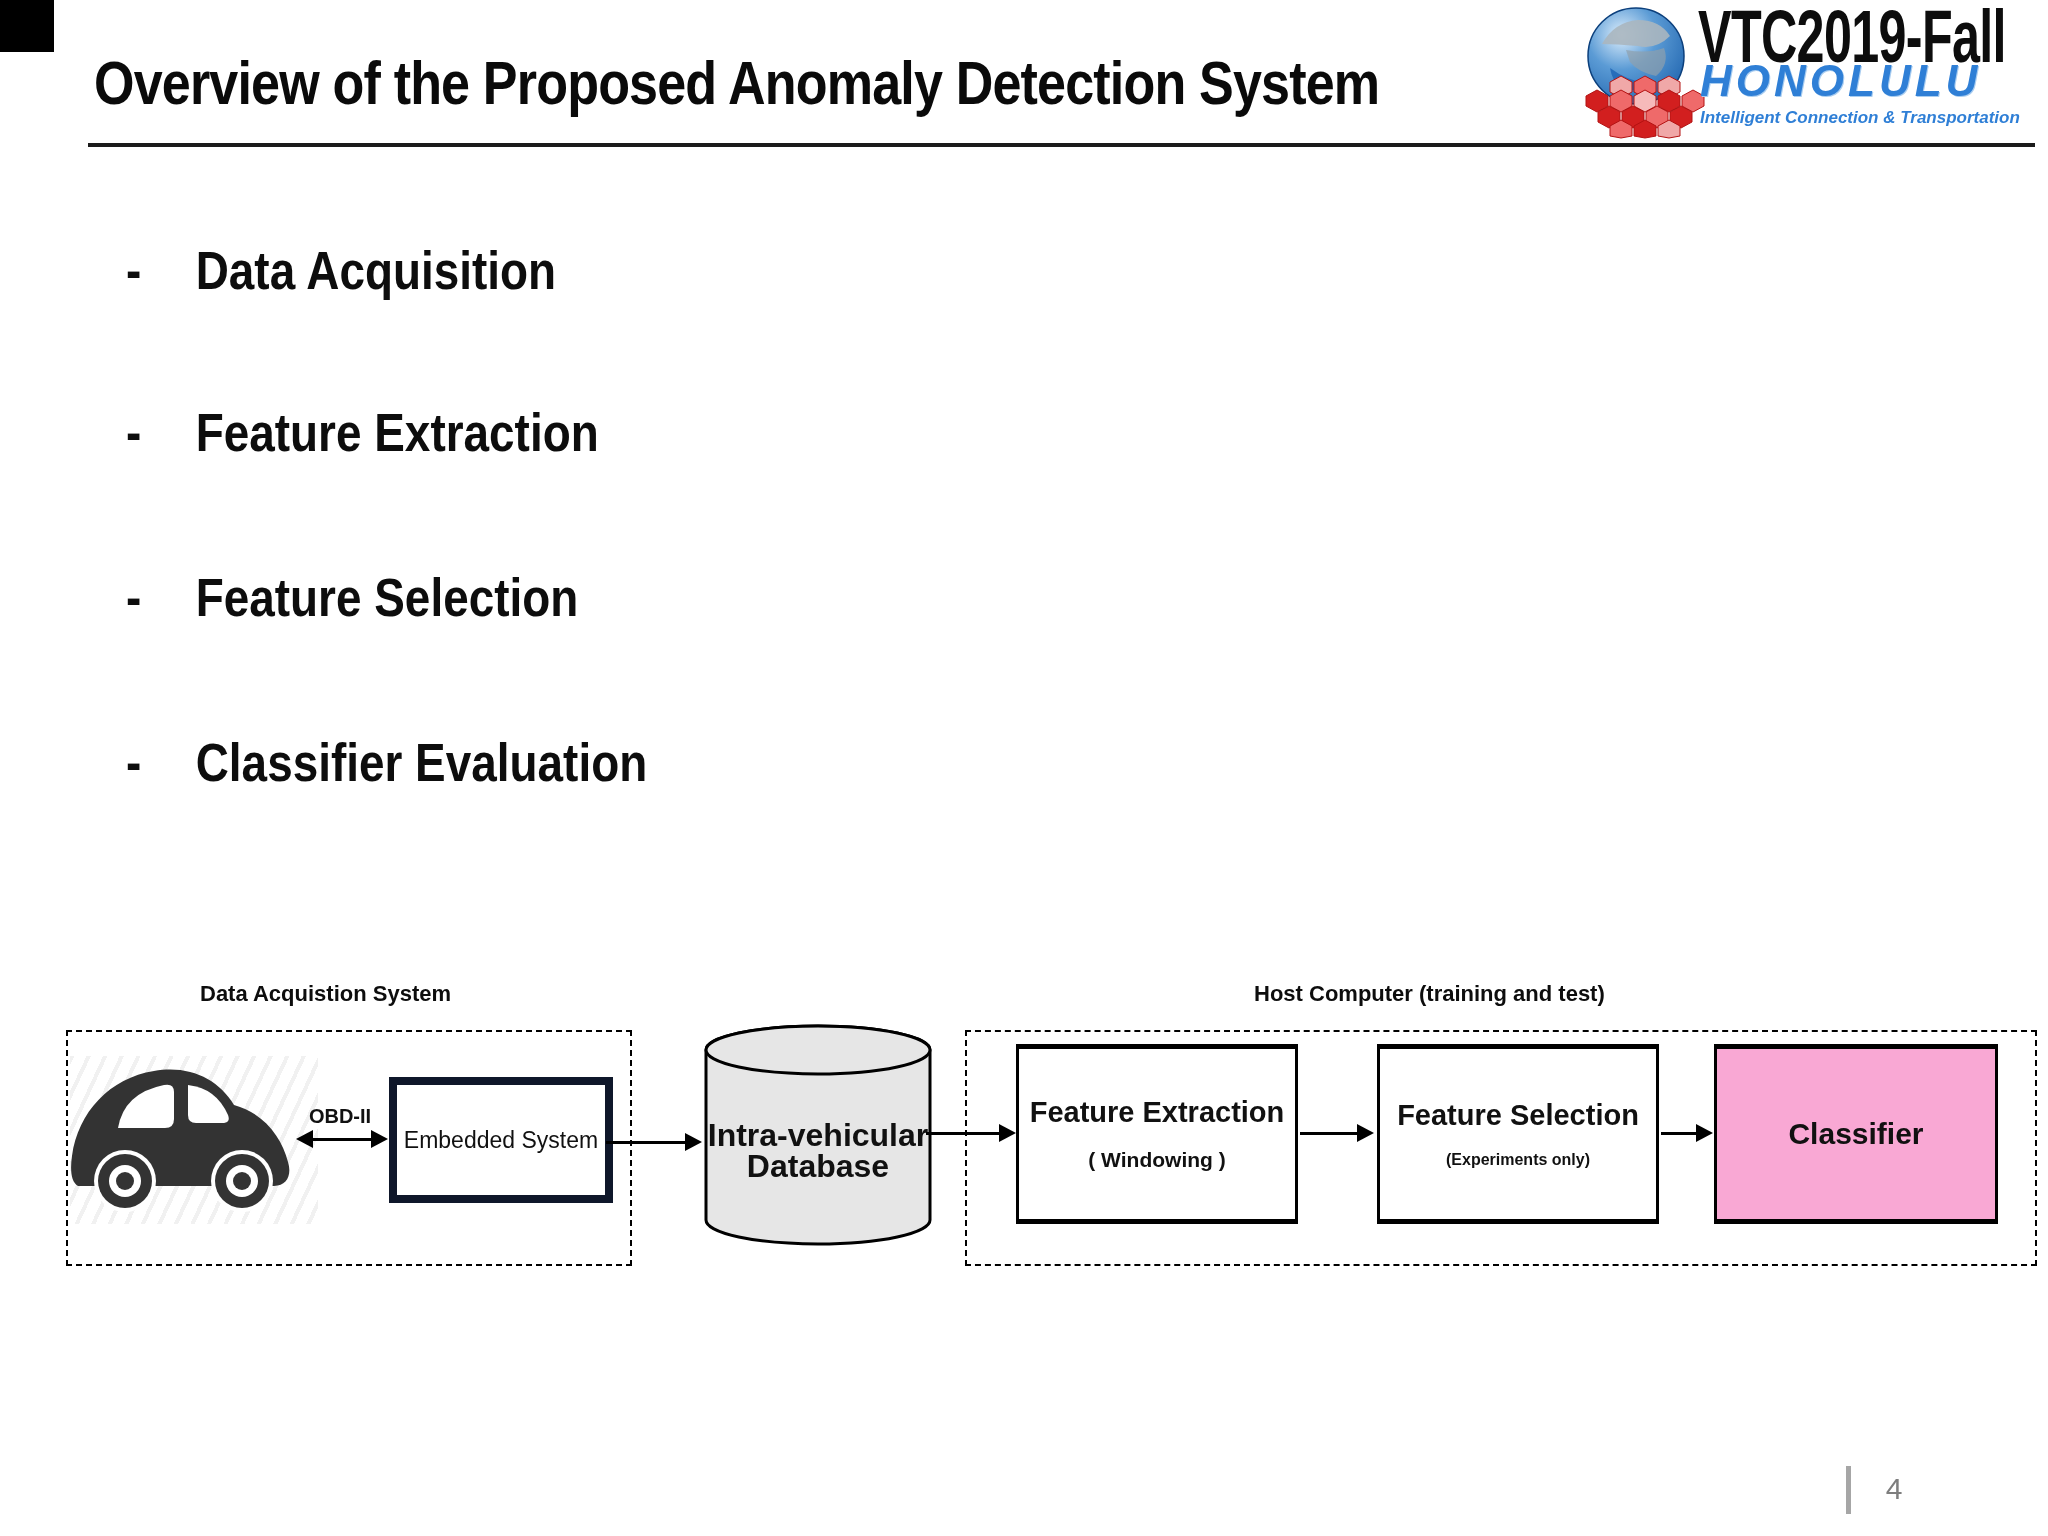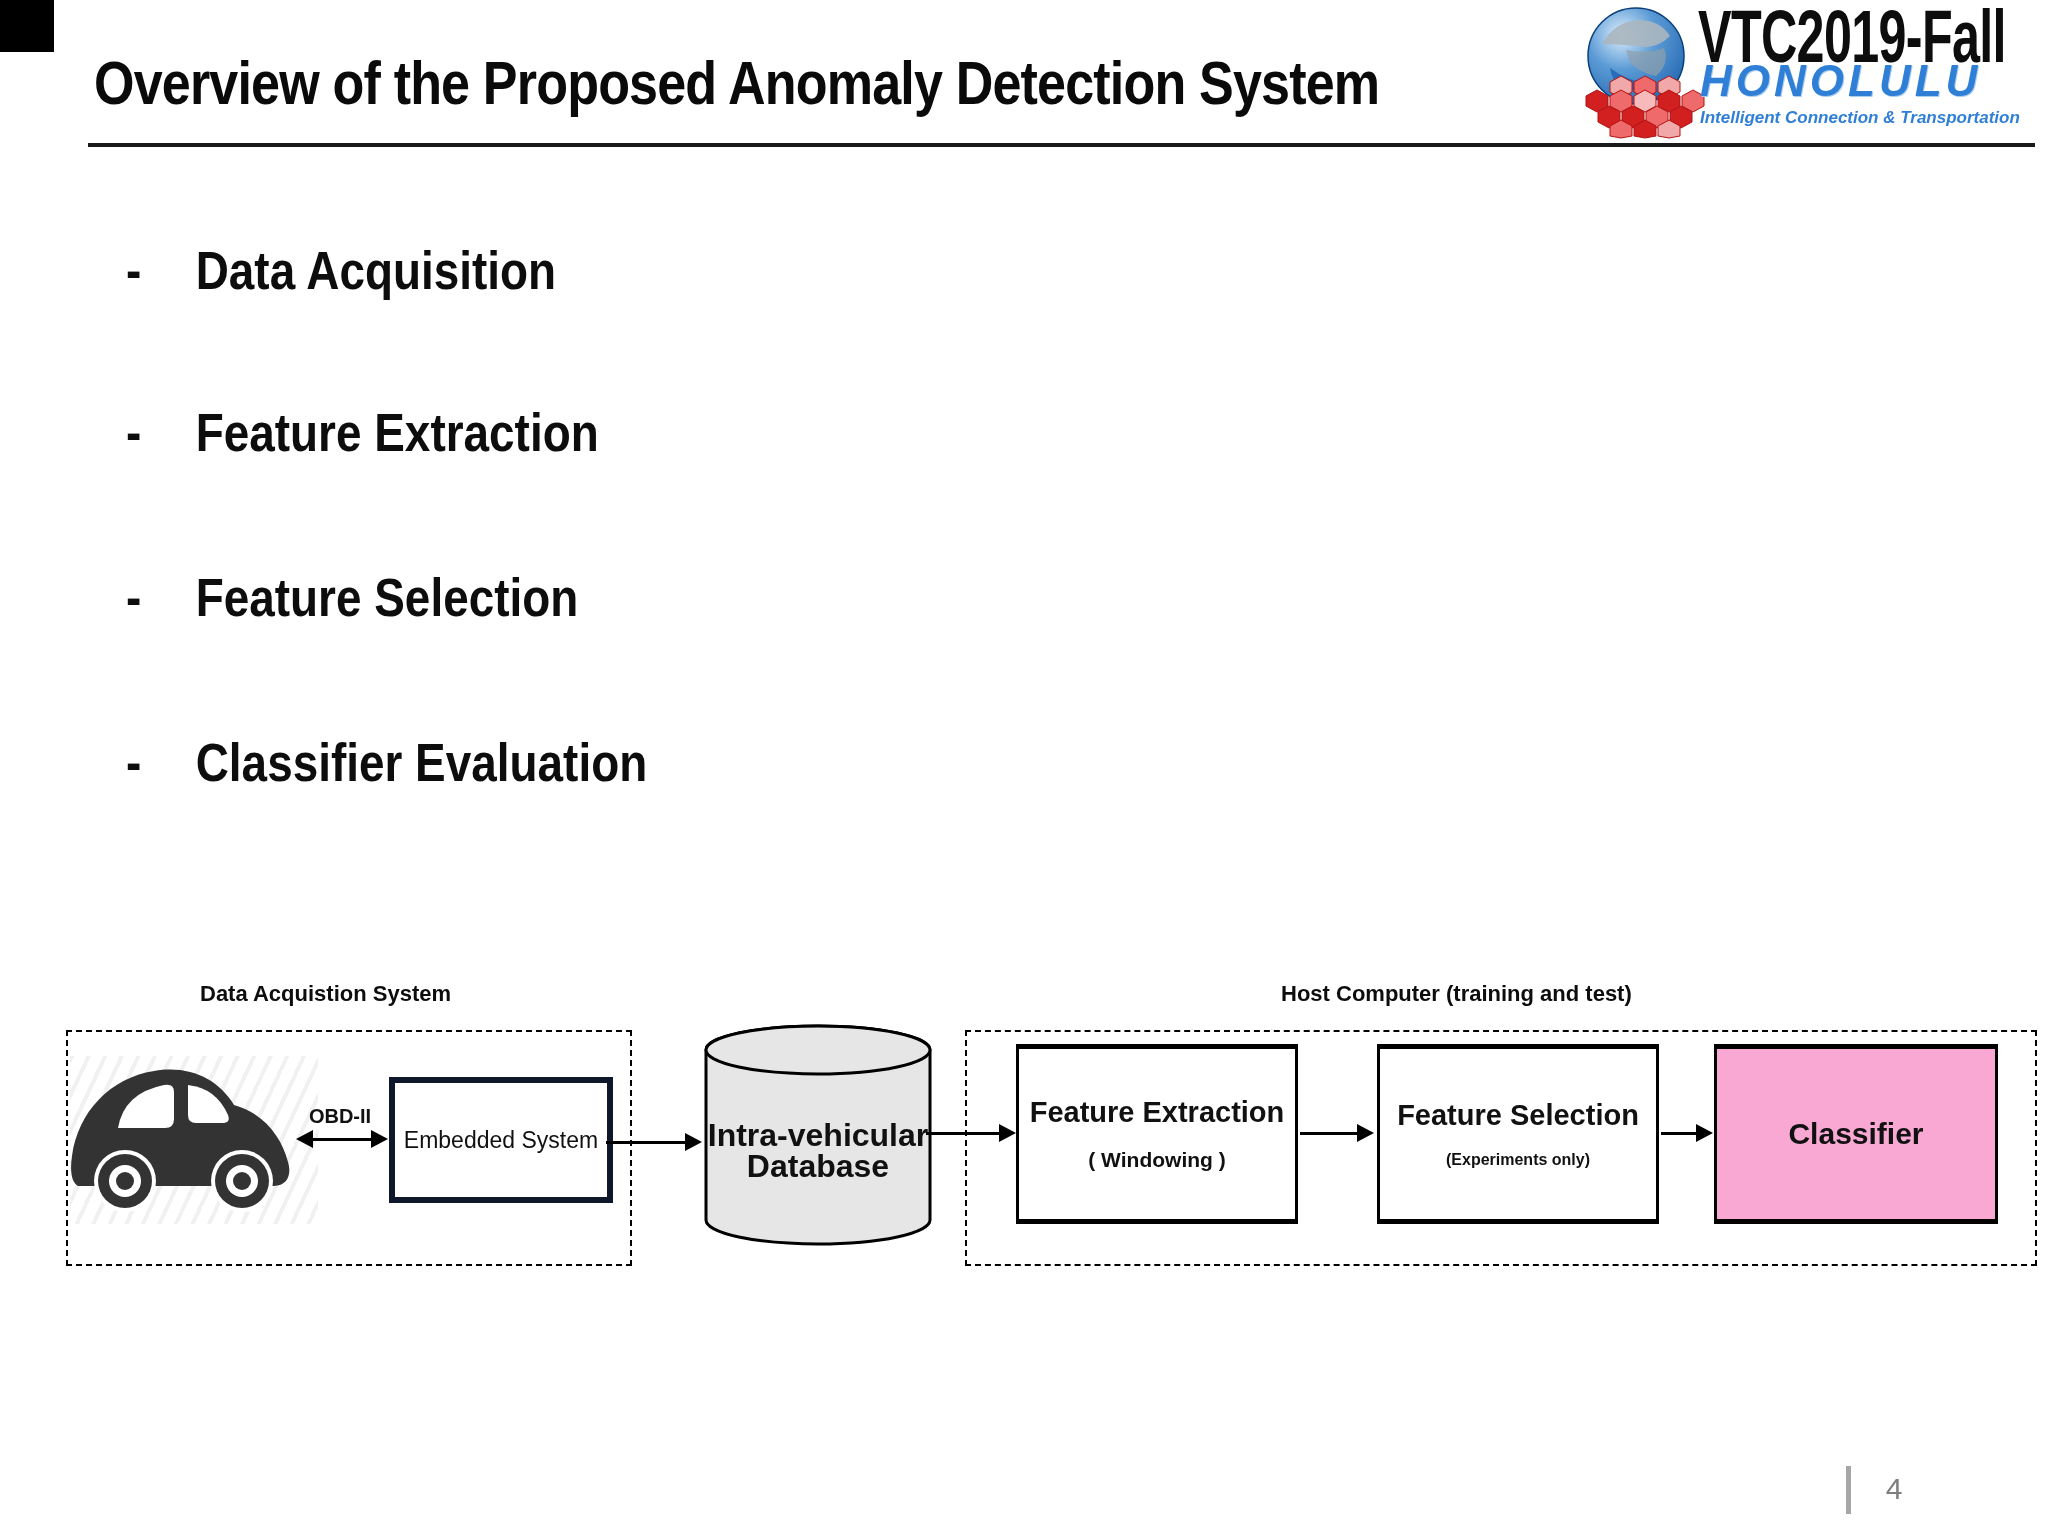--- a/index.html
+++ b/index.html
@@ -38,21 +38,21 @@
   .dashed-box{border:2px dashed #000;background:transparent;}
   .hatch{background:repeating-linear-gradient(115deg, rgba(0,0,0,0.055) 0 4px, transparent 4px 15px);}
   .node-box{background:#fff;border:3px solid #000;border-top-width:5px;border-bottom-width:5px;
             display:flex;flex-direction:column;align-items:center;justify-content:center;
             box-sizing:border-box;text-align:center;}
   .node-title{font-size:29px;font-weight:bold;line-height:1.15;}
   .node-sub{font-size:21px;font-weight:bold;margin-top:18px;}
   .node-sub.small{font-size:16px;}
   .gray-fill{background:#f9a8d4;}
   .embedded-box{left:389px;top:1077px;width:224px;height:126px;background:#fff;
-                border:6px solid #0f172a;box-sizing:border-box;display:flex;
+                border:8px solid #0f172a;box-sizing:border-box;display:flex;
                 align-items:center;justify-content:center;font-size:23px;}
   .obd-label{left:298px;top:1105px;width:84px;text-align:center;
              font-size:20px;font-weight:bold;}
   .cyl-text{left:702px;top:1120px;width:232px;text-align:center;
             font-size:32px;font-weight:bold;line-height:31px;}
 
   
   .aline{position:absolute;height:3px;background:#000;}
   .ah-r{position:absolute;width:0;height:0;border-top:9px solid transparent;
         border-bottom:9px solid transparent;border-left:17px solid #000;}
@@ -127,21 +127,21 @@
   </div>
   <div class="abs bullet-row" style="top:733px;">
     <span class="marker">-</span>
     <span>Classifier Evaluation</span>
   </div>
 </div>
 
 <div>
 
   <div class="abs group-label" style="left:200px;top:981px;width:300px;">Data Acquistion System</div>
-  <div class="abs group-label" style="left:1281px;top:981px;width:400px;">Host Computer (training and test)</div>
+  <div class="abs group-label" style="left:1254px;top:981px;width:400px;">Host Computer (training and test)</div>
 
   <div class="abs dashed-box" style="left:66px;top:1030px;width:562px;height:232px;"></div>
   <div class="abs dashed-box" style="left:965px;top:1030px;width:1068px;height:232px;"></div>
 
   <div class="abs hatch" style="left:70px;top:1056px;width:248px;height:168px;"></div>
   <svg class="abs" style="left:68px;top:1062px;" width="230" height="150" viewBox="0 0 230 150">
     <path d="M10 124 C3 120 2 108 4 94 C10 50 42 16 86 9 C122 3 150 17 166 43 C196 51 214 76 220 100 C224 113 219 124 206 124 Z" fill="#333333"></path>
     <path d="M50 66 Q56 31 96 23 Q106 21 106 30 L106 57 Q106 66 97 66 L57 66 Q50 66 50 66 Z" fill="#ffffff"></path>
     <path d="M120 23 Q148 26 160 53 Q163 61 154 61 L128 61 Q120 61 120 53 Z" fill="#ffffff"></path>
     <circle cx="57" cy="119" r="31" fill="#ffffff"></circle>

